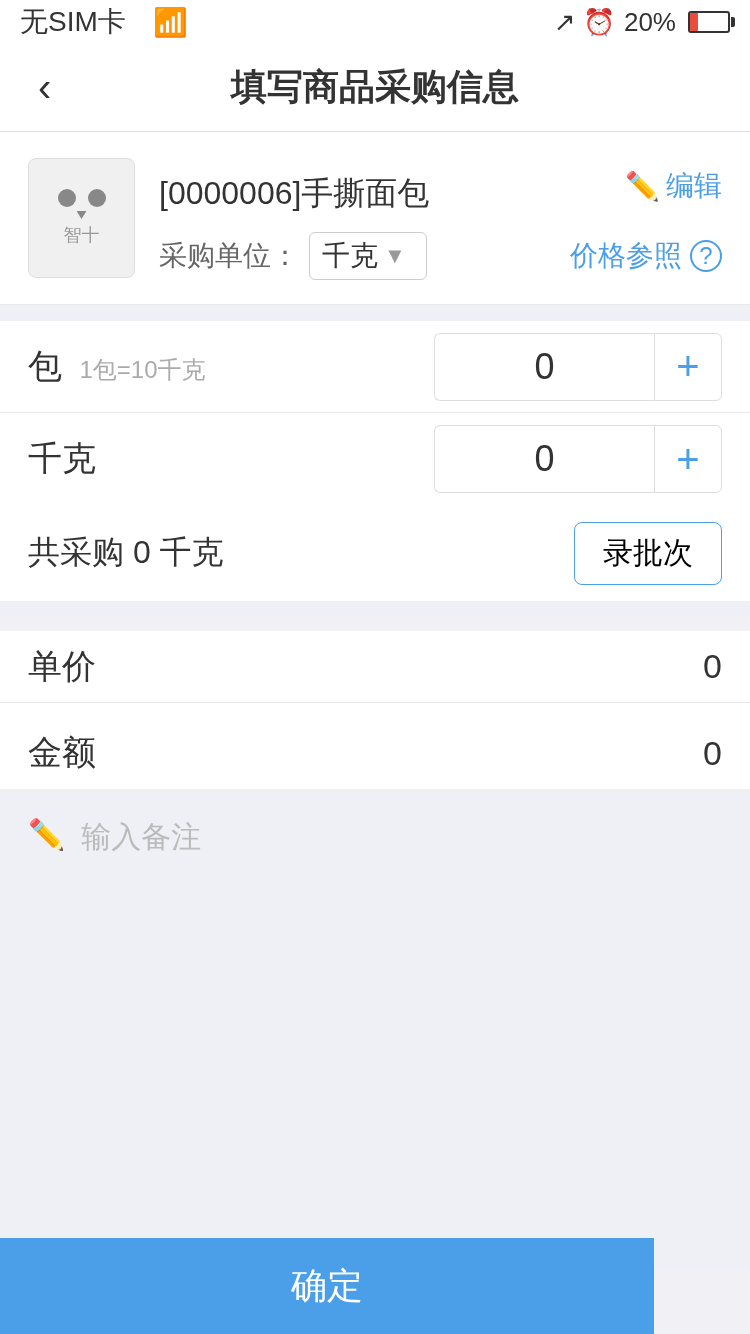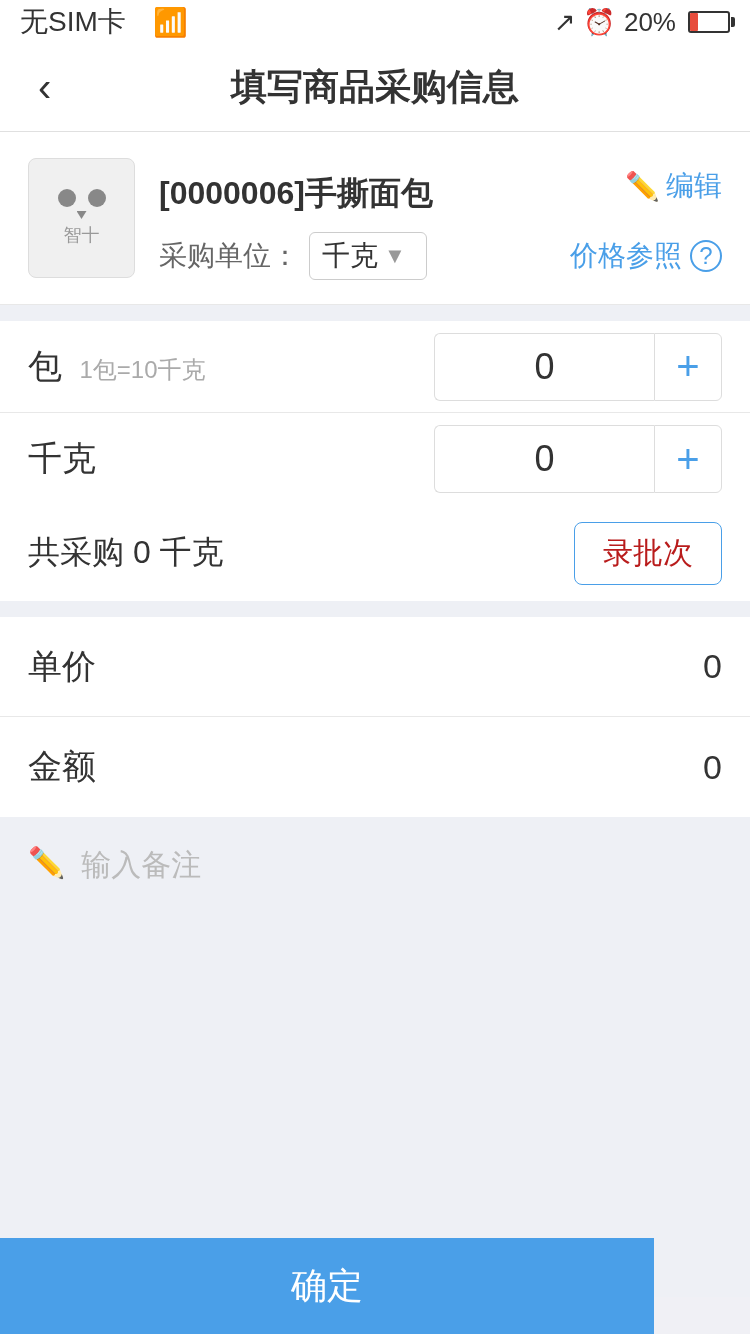--- a/index.html
+++ b/index.html
@@ -133,21 +133,21 @@
     }
     .product-name-row {
       display: flex;
       align-items: center;
       justify-content: space-between;
       margin-bottom: 16px;
     }
     .product-name {
       font-size: 32px;
       color: #333;
-      font-weight: 700;
+      font-weight: 400;
       margin-top: 16px;
     }
     .edit-btn {
       font-size: 28px;
       color: #4a9fe8;
       display: flex;
       align-items: center;
       gap: 6px;
       cursor: pointer;
     }
@@ -255,37 +255,38 @@
     }
     .summary-text {
       font-size: 32px;
       color: #333;
     }
     .batch-btn {
       border: 1px solid #4a9fe8;
       border-radius: 8px;
       padding: 10px 28px;
       font-size: 30px;
-      color: #b91c1c;
+      color: #000000;
       background: #fff;
       cursor: pointer;
     }
 
     
     .price-section {
       background: #fff;
       margin-top: 0;
     }
     .price-row {
       display: flex;
       align-items: center;
       justify-content: space-between;
       padding: 0 28px;
-      height: 100px;
+      height: 72px;
       border-bottom: 1px solid #e8e8e8;
+      margin-top: 14px;
     }
     .price-row:last-child {
       border-bottom: none;
     }
     .price-label {
       font-size: 34px;
       color: #333;
     }
     .price-value {
       font-size: 34px;

